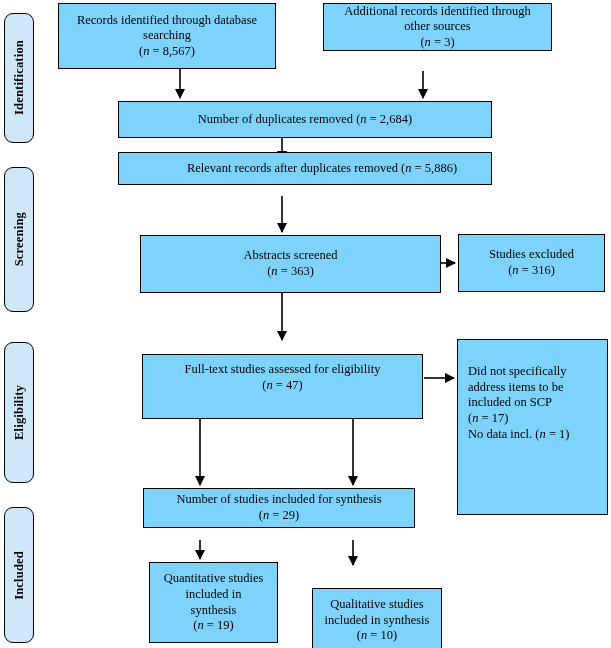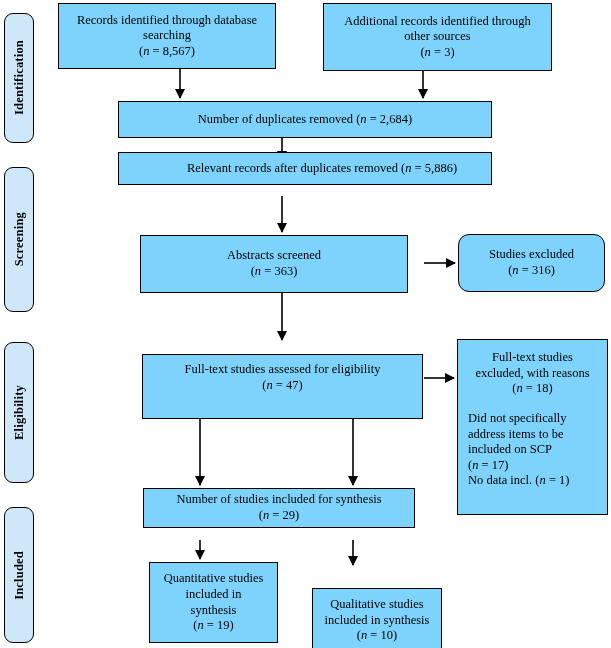--- a/index.html
+++ b/index.html
@@ -51,25 +51,25 @@
     align-items: center;
     justify-content: center;
     text-align: center;
     font-size: 12.5px;
     line-height: 1.25;
     z-index: 2;
   }
   .node-text { white-space: pre-line; }
 
   #b-records-db   { left: 58px;  top: 3px;   width: 218px; height: 66px; }
-  #b-records-oth  { left: 323px; top: 3px;   width: 229px; height: 68px; }
+  #b-records-oth  { left: 323px; top: 3px;   width: 229px; height: 48px; }
   #b-duplicates   { left: 118px; top: 101px; width: 374px; height: 37px; align-items: center; }
   #b-afterdup     { left: 118px; top: 152px; width: 374px; height: 33px; padding-left: 34px; }
-  #b-abstracts    { left: 140px; top: 235px; width: 268px; height: 58px; }
-  #b-excluded     { left: 458px; top: 234px; width: 147px; height: 58px; border-radius: 11px; }
+  #b-abstracts    { left: 140px; top: 235px; width: 301px; height: 58px; }
+  #b-excluded     { left: 458px; top: 234px; width: 147px; height: 58px; }
   #b-fulltext     { left: 142px; top: 354px; width: 281px; height: 65px;
                     align-items: flex-start; padding-top: 7px; }
   #b-ft-excluded  { left: 457px; top: 339px; width: 151px; height: 176px;
                     display: block; padding: 10px 6px 6px 10px; text-align: left; }
   #b-ft-excluded .hdr { text-align: center; white-space: pre-line; padding-right: 4px; }
   #b-ft-excluded .rsn { text-align: left; white-space: pre-line; margin-top: 14px; }
   #b-synthesis    { left: 143px; top: 488px; width: 272px; height: 40px; }
   #b-quant        { left: 141px; top: 562px; width: 129px; height: 81px; margin-left: 8px; }
   #b-qual         { left: 312px; top: 588px; width: 130px; height: 65px; }
 
@@ -141,23 +141,20 @@
     <span class="node-text">Studies excluded
 (<i>n</i> = 316)</span>
   </div>
 
   <div class="node" id="b-fulltext">
     <span class="node-text">Full-text studies assessed for eligibility
 (<i>n</i> = 47)</span>
   </div>
 
   <div class="node" id="b-ft-excluded">
-    <div class="hdr">Full-text studies
-excluded, with reasons
-(<i>n</i> = 18)</div>
     <div class="rsn">Did not specifically
 address items to be
 included on SCP
 (<i>n</i> = 17)
 No data incl. (<i>n</i> = 1)</div>
   </div>
 
   <div class="node" id="b-synthesis">
     <span class="node-text">Number of studies included for synthesis
 (<i>n</i> = 29)</span>

